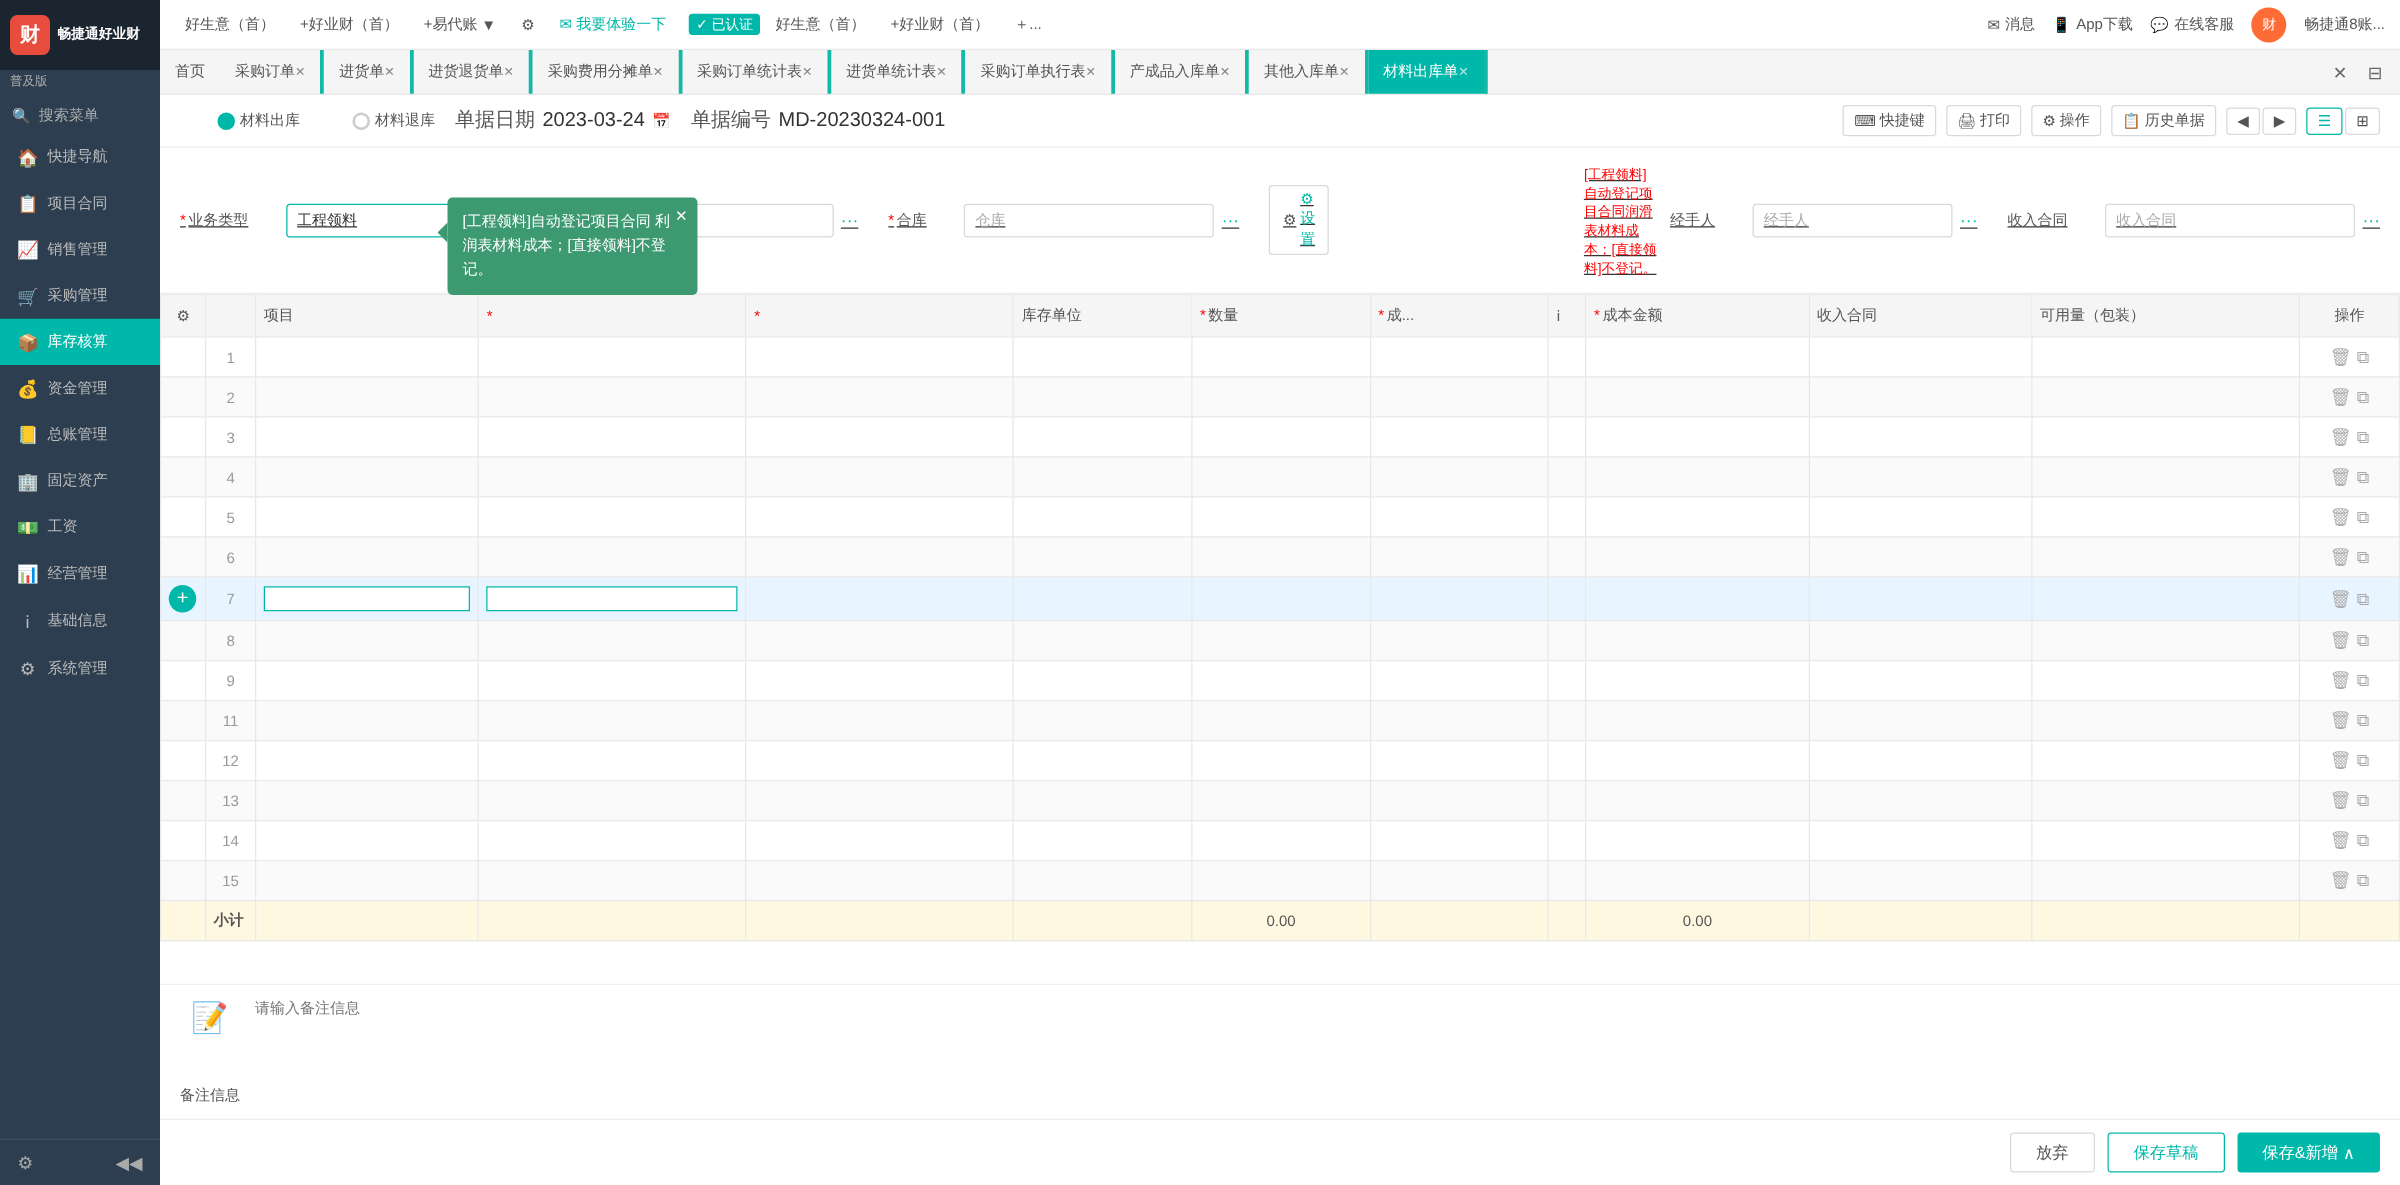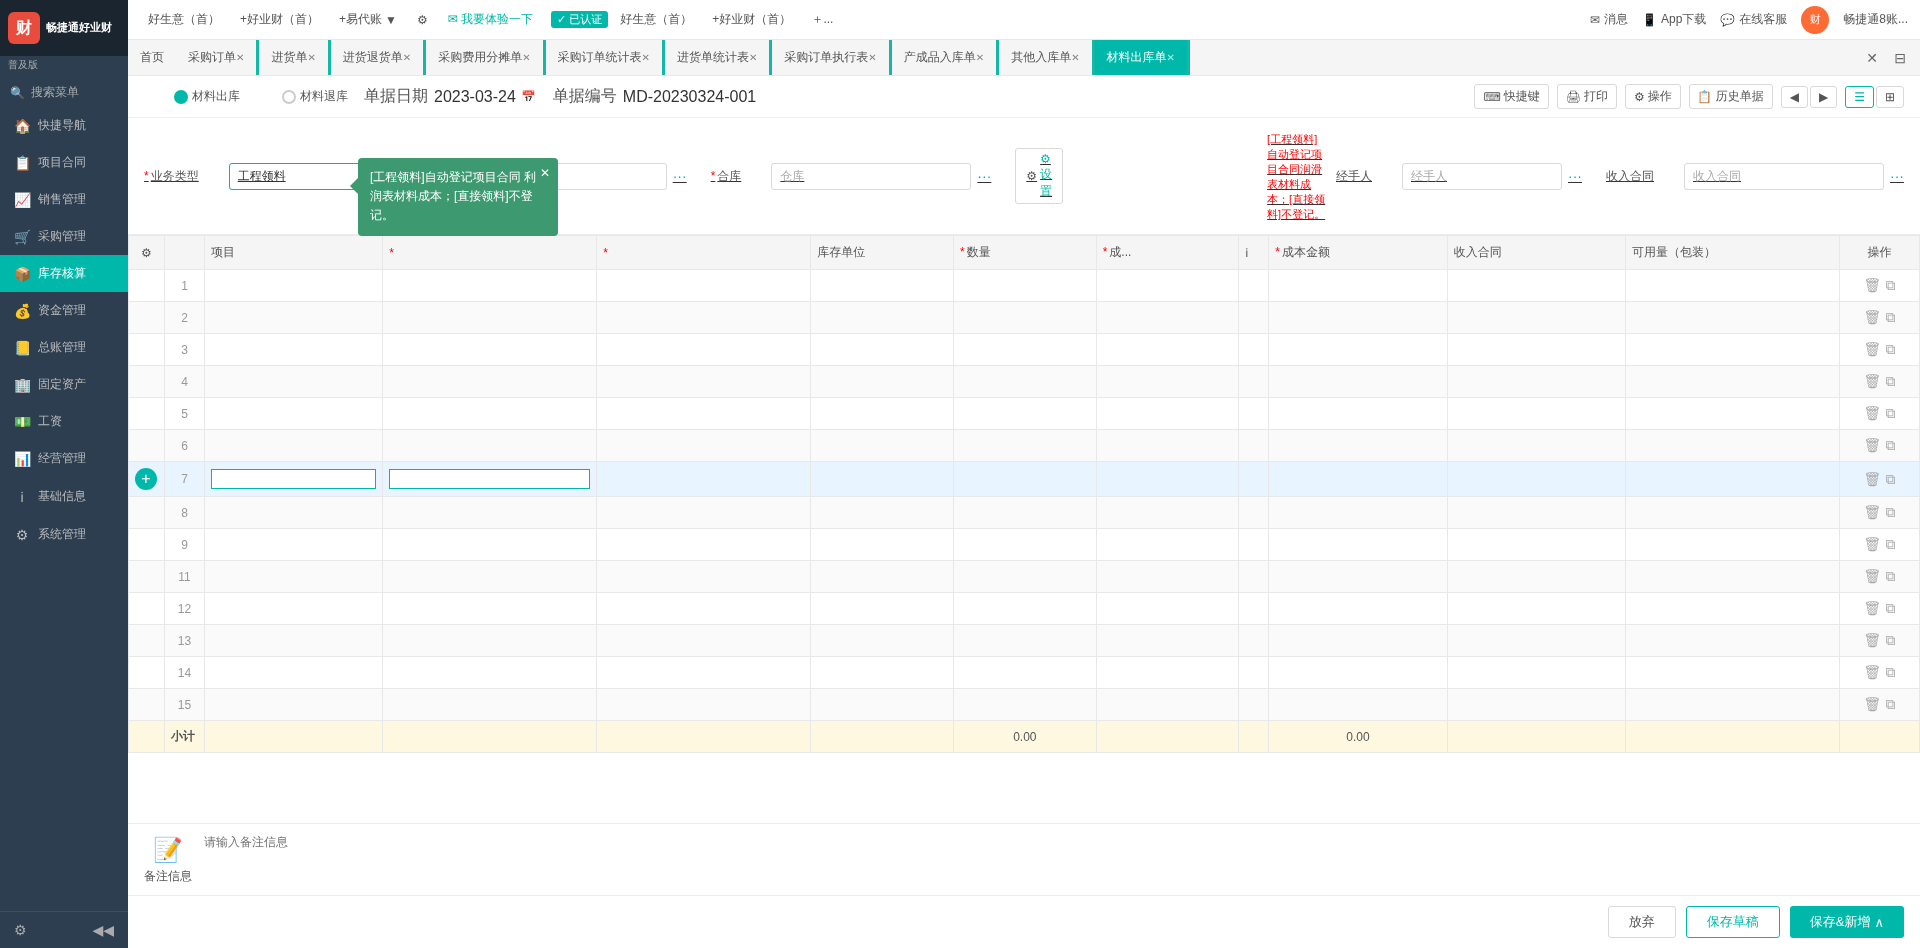--- a/index.html
+++ b/index.html
@@ -323,21 +323,21 @@
     }
     .notes-icon {
       color: #00b8a9; font-size: 24px; margin-top: 2px;
     }
     .notes-input {
       flex: 1; border: none; outline: none;
       font-size: 12px; color: #aaa;
       background: transparent;
       resize: none; height: 40px;
     }
-    .notes-label { font-size: 12px; color: #555; font-weight: 500; }
+    .notes-label { font-size: 12px; color: #555; font-weight: 500; margin-top: 35px; }
 
     
     .footer {
       border-top: 1px solid #eee;
       padding: 10px 16px;
       display: flex;
       justify-content: flex-end;
       gap: 10px;
       background: #fff;
       flex-shrink: 0;

